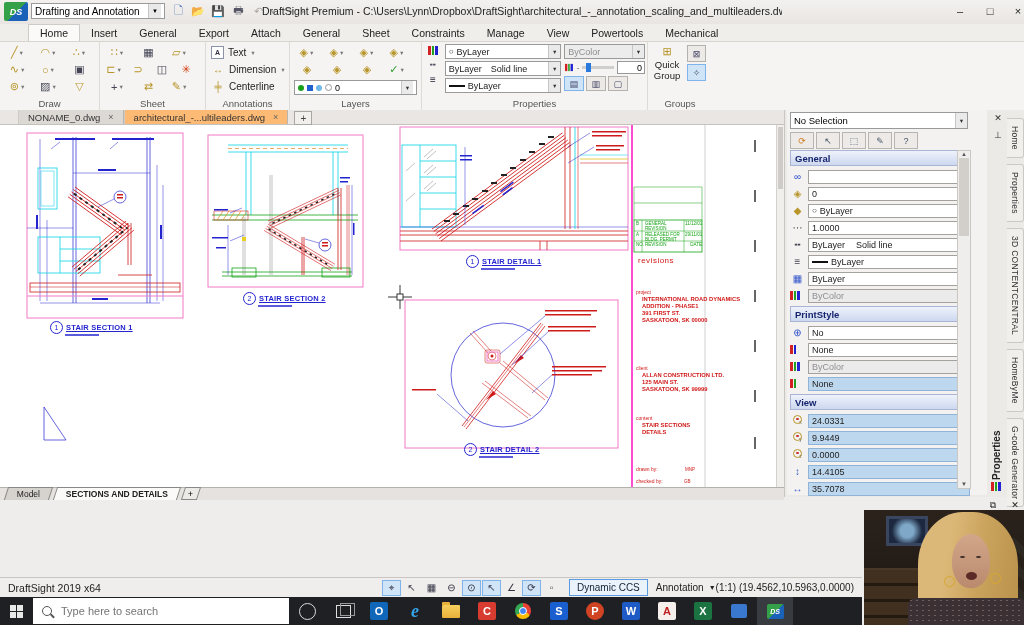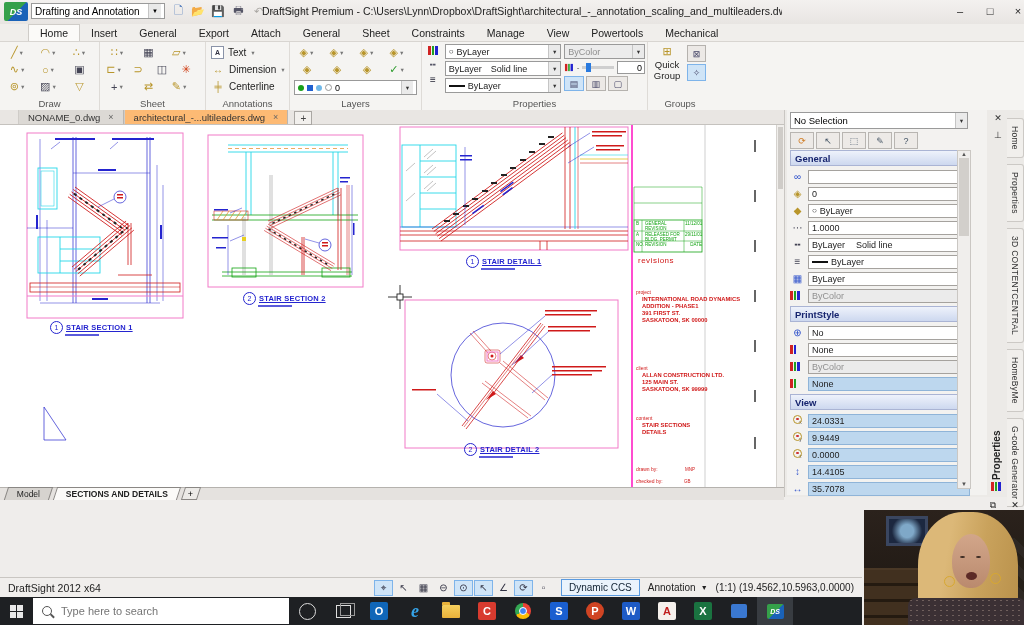--- a/index.html
+++ b/index.html
@@ -124,21 +124,21 @@
   .cmdsel{position:absolute;left:4px;top:2px;width:140px;height:9px;background:#d9d9d9}
 
   
   #statusbar{position:absolute;left:0;top:577px;width:1024px;height:20px;background:#f0eeec;border-top:1px solid #c9c6c2;display:flex;align-items:center;padding:0 170px 0 8px;box-sizing:border-box;font-size:10.5px;color:#222}
   .sicons{display:flex;gap:1px;margin-left:auto}
   .sbtn{width:19px;height:16px;border:1px solid transparent;display:flex;align-items:center;justify-content:center;font-size:10px;color:#334;box-sizing:border-box}
   .sbtn.on{background:#cfe4f7;border-color:#7eb4ea}
   .dccs{margin-left:8px;border:1px solid #5a9adf;background:#eaf3fc;padding:0 7px;height:15px;display:flex;align-items:center;font-size:10px;color:#123}
   .annsel{margin-left:8px;display:flex;align-items:center;gap:5px;font-size:10px}
   .annsel .tri{font-size:7px}
-  .coords{margin-left:8px;font-size:10px;white-space:nowrap}
+  .coords{font-size:10px;white-space:nowrap}
 
   
   #taskbar{position:absolute;left:0;top:597px;width:1024px;height:28px;background:#1e2023;display:flex;align-items:center}
   .tstart{width:33px;height:28px;display:flex;align-items:center;justify-content:center}
   .winlogo{display:grid;grid-template-columns:6px 6px;grid-template-rows:6px 6px;gap:1px}
   .winlogo i{background:#e8e8e8;display:block}
   .tsearch{width:256px;height:26px;background:#fff;display:flex;align-items:center;gap:7px;padding:0 9px;box-sizing:border-box}
   .mag{width:8px;height:8px;border:1.5px solid #555;border-radius:50%;position:relative;flex:none}
   .mag::after{content:"";position:absolute;width:5px;height:1.5px;background:#555;transform:rotate(45deg);right:-4px;bottom:-1px}
   .tsearch input{border:none;outline:none;font-size:11px;width:100%;color:#333;background:transparent;font-family:"Liberation Sans",sans-serif}
@@ -804,21 +804,21 @@
     <div class="shtab active">
         <span>SECTIONS AND DETAILS</span>
       </div>
     <div class="shadd">
         <span>+</span>
       </div>
   </div>
 
 
   <div id="statusbar">
-    <span>DraftSight 2012 x64</span>
+    <span>DraftSight 2019 x64</span>
     <div class="sicons">
       <span class="sbtn on">⌖</span>
       <span class="sbtn">↖</span>
       <span class="sbtn">▦</span>
       <span class="sbtn">⊖</span>
       <span class="sbtn on">⊙</span>
       <span class="sbtn on">↖</span>
       <span class="sbtn">∠</span>
       <span class="sbtn on">⟳</span>
       <span class="sbtn">▫</span>

